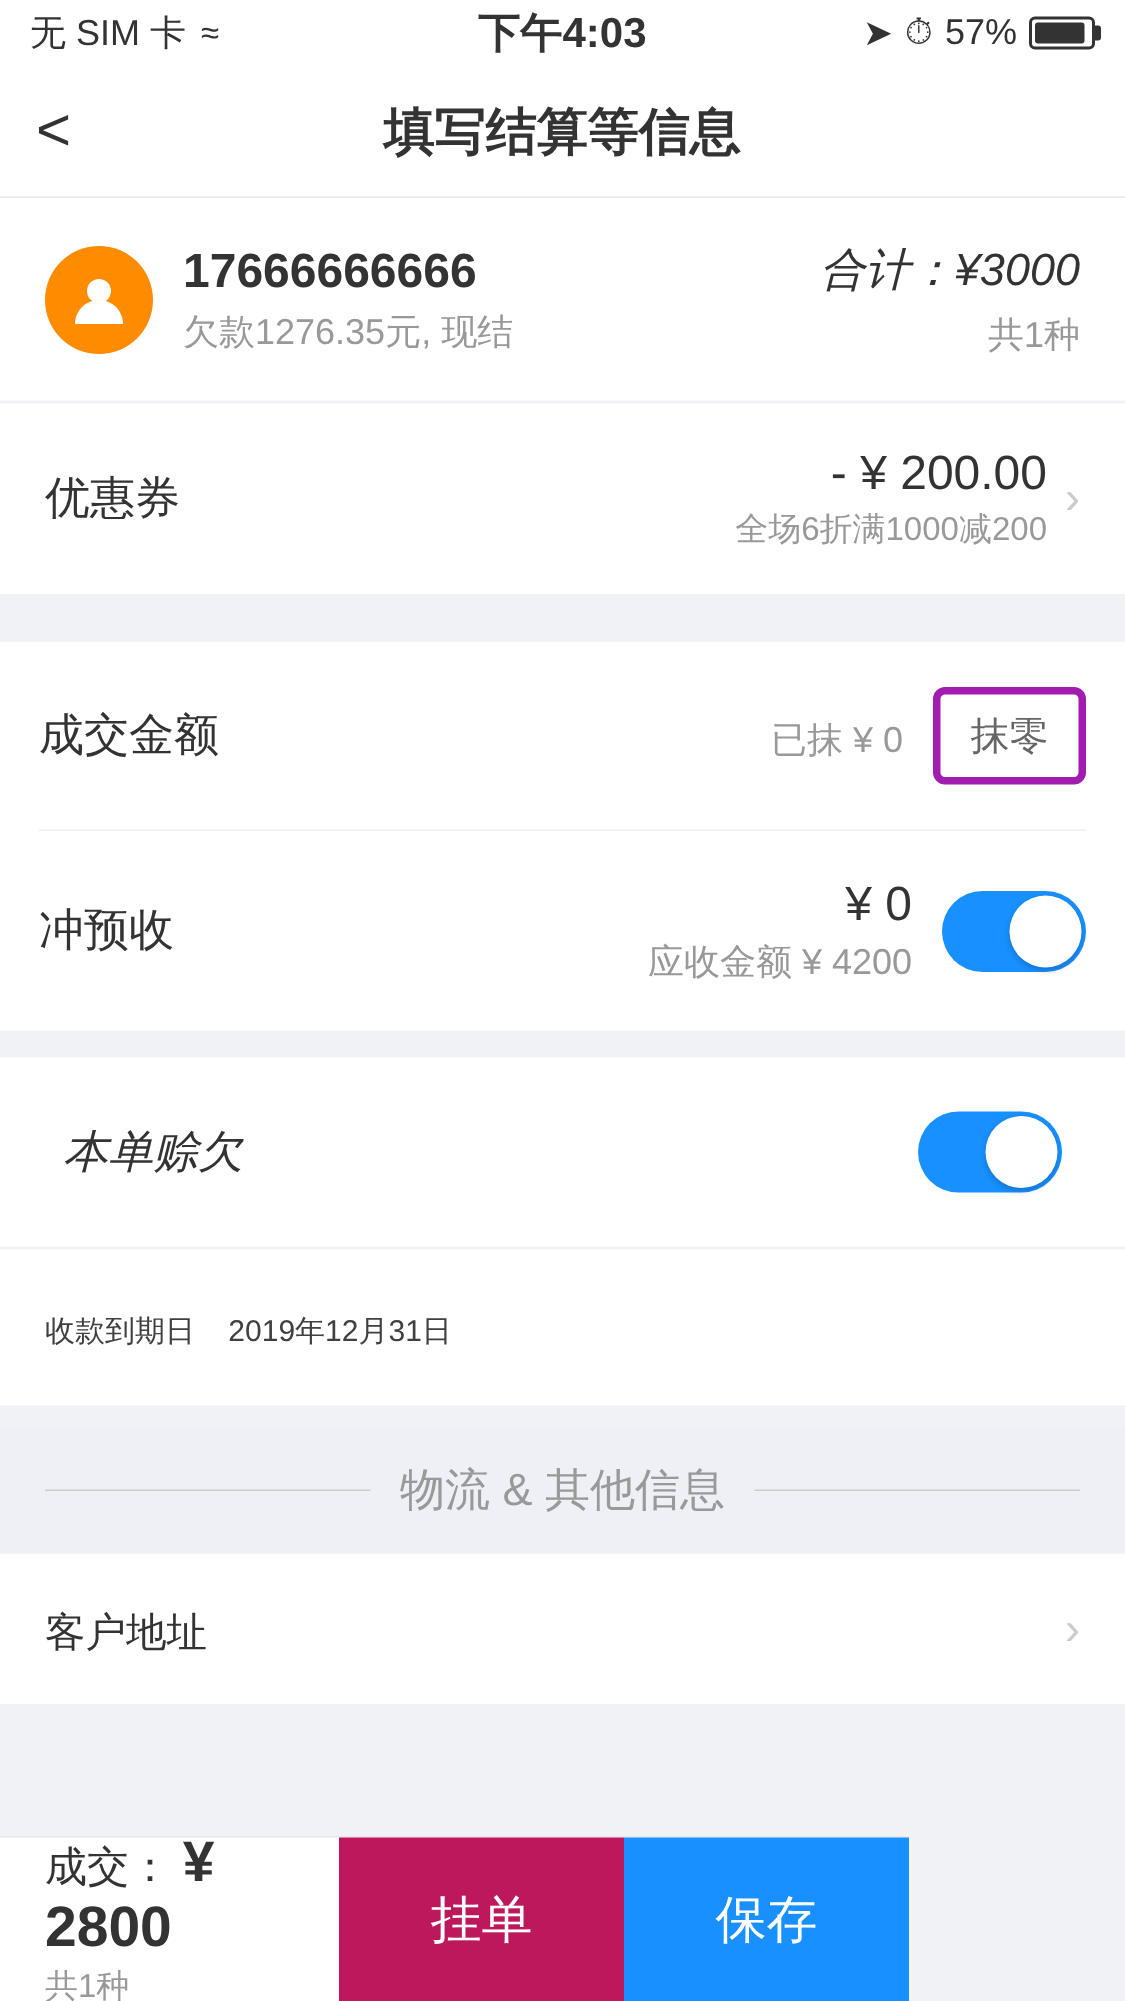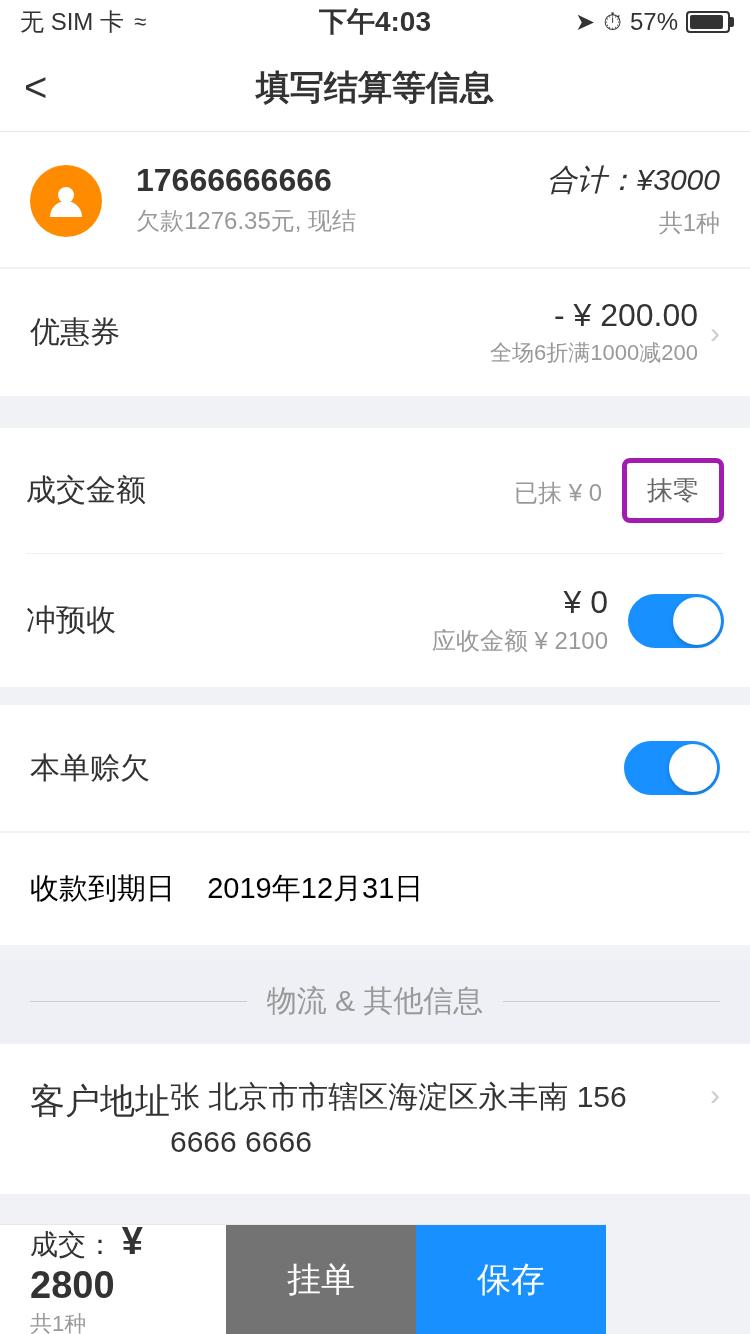--- a/index.html
+++ b/index.html
@@ -104,22 +104,22 @@
     .user-card {
       background: #fff;
       padding: 28px 30px;
       display: flex;
       align-items: center;
       justify-content: space-between;
       margin-bottom: 2px;
     }
     .user-left {
       display: flex;
-      align-items: flex-end;
-      gap: 34px;
+      align-items: center;
+      gap: 20px;
     }
     .avatar {
       width: 72px;
       height: 72px;
       border-radius: 50%;
       background: #ff8c00;
       display: flex;
       align-items: center;
       justify-content: center;
       color: #fff;
@@ -288,43 +288,44 @@
       background: #fff;
       position: absolute;
       top: 3px;
       right: 3px;
       box-shadow: 0 2px 4px rgba(0,0,0,0.2);
     }
 
     
     .credit-section {
       background: #fff;
-      padding: 0 30px;
+      padding: 0 42px;
       margin-bottom: 2px;
+      font-style: italic;
     }
     .credit-row {
       display: flex;
       align-items: center;
       justify-content: space-between;
       padding: 36px 0;
     }
     .credit-label {
       font-size: 30px;
       color: #333;
     }
 
     
     .due-date-section {
       background: #fff;
       padding: 36px 30px;
       margin-bottom: 16px;
     }
     .due-date-label {
-      font-size: 29px;
-      color: #000000;
+      font-size: 20px;
+      color: #404040;
     }
 
     
     .logistics-divider {
       background: #eef0f5;
       display: flex;
       align-items: center;
       justify-content: center;
       padding: 20px 30px;
       margin-bottom: 2px;
@@ -342,23 +343,24 @@
 
     
     .address-section {
       background: #fff;
       padding: 30px;
       display: flex;
       align-items: flex-start;
       justify-content: space-between;
     }
     .address-label {
-      font-size: 35px;
+      font-size: 27px;
       color: #333;
       flex-shrink: 0;
+      margin-right: 30px;
       margin-top: 4px;
     }
     .address-value {
       font-size: 30px;
       color: #333;
       flex: 1;
       line-height: 1.5;
     }
     .address-chevron {
       color: #ccc;
@@ -393,21 +395,21 @@
       color: #333;
     }
     .bottom-count {
       font-size: 22px;
       color: #999;
       margin-top: 2px;
     }
     .btn-hold {
       width: 190px;
       height: 110px;
-      background: #737373;
+      background: #be185d;
       display: flex;
       align-items: center;
       justify-content: center;
       font-size: 34px;
       color: #fff;
       font-weight: 500;
       cursor: pointer;
     }
     .btn-save {
       width: 190px;
@@ -494,21 +496,21 @@
         </div>
         <button class="round-btn">抹零</button>
       </div>
     </div>
 
     <div class="precharge-row">
       <span class="precharge-label">冲预收</span>
       <div class="precharge-right">
         <div class="precharge-value-block">
           <div class="precharge-amount">¥ 0</div>
-          <div class="precharge-sub">应收金额 ¥ 2100</div>
+          <div class="precharge-sub">应收金额 ¥ 4200</div>
         </div>
         <div class="toggle">
           <div class="toggle-knob"></div>
         </div>
       </div>
     </div>
   </div>
 
   <div class="section-divider"></div>
 
@@ -530,21 +532,20 @@
   </div>
 
   <div class="logistics-divider">
     <div class="logistics-line"></div>
     <span class="logistics-text">物流 &amp; 其他信息</span>
     <div class="logistics-line"></div>
   </div>
 
   <div class="address-section">
     <span class="address-label">客户地址</span>
-    <span class="address-value">张 北京市市辖区海淀区永丰南 156 6666 6666</span>
     <span class="address-chevron">›</span>
   </div>
 
 </div>
 
 <div class="bottom-bar">
   <div class="bottom-summary">
     <div>
       <span class="bottom-deal">成交：</span>
       <span class="bottom-amount">¥ 2800</span>

